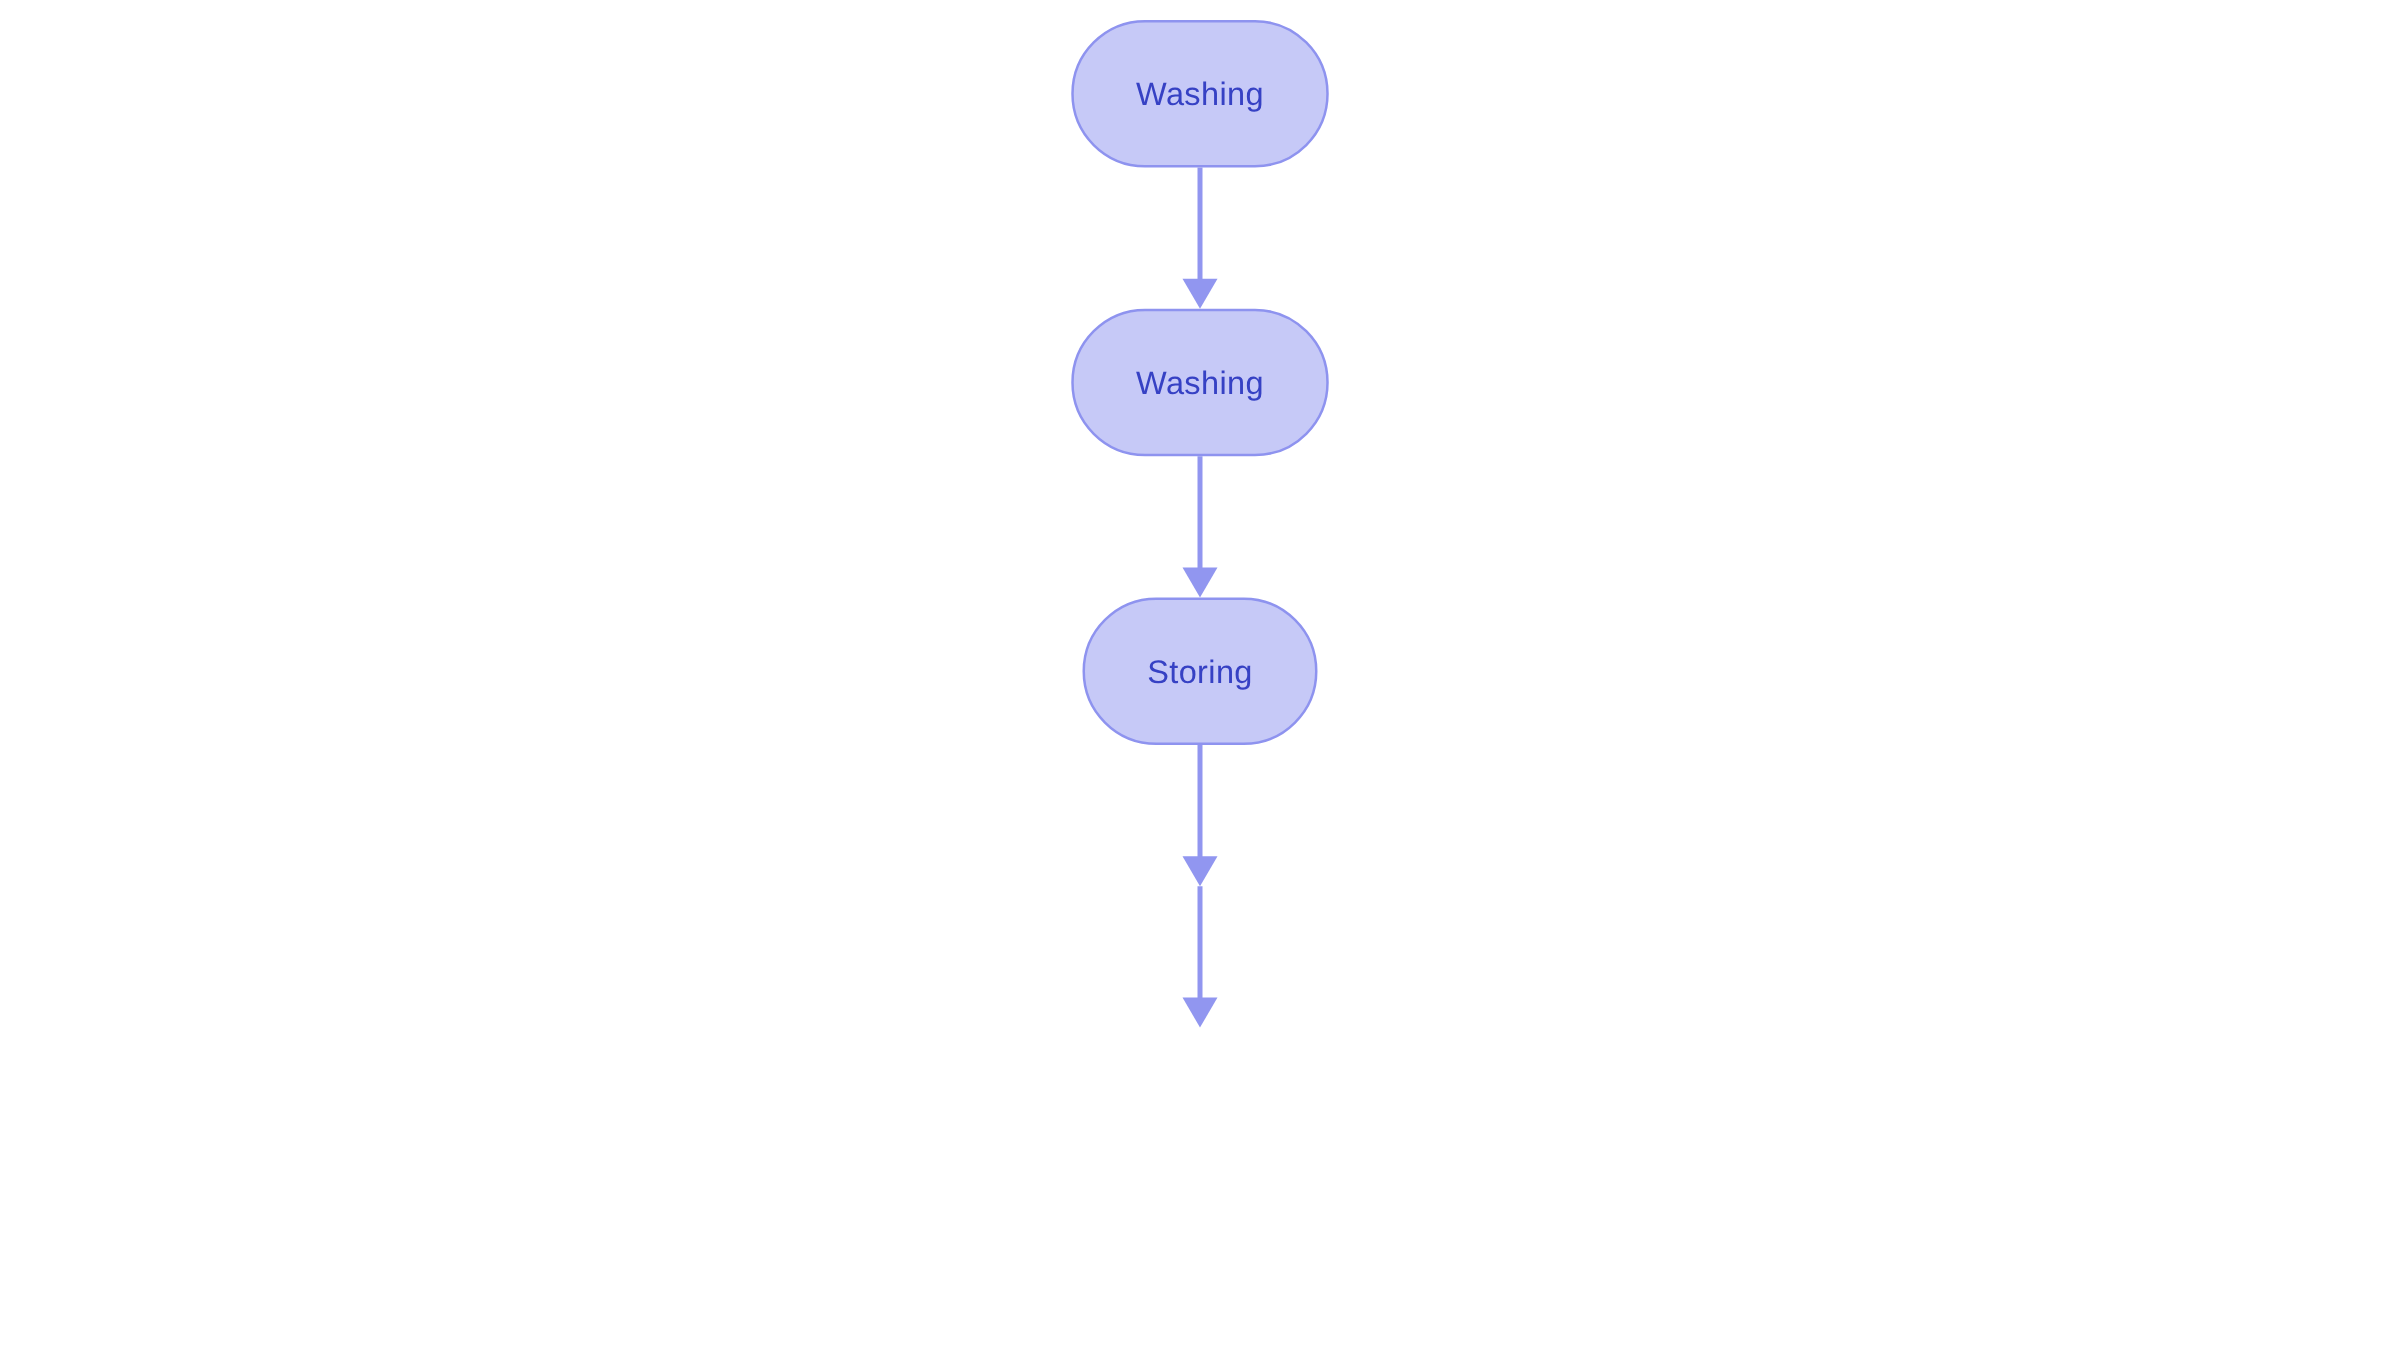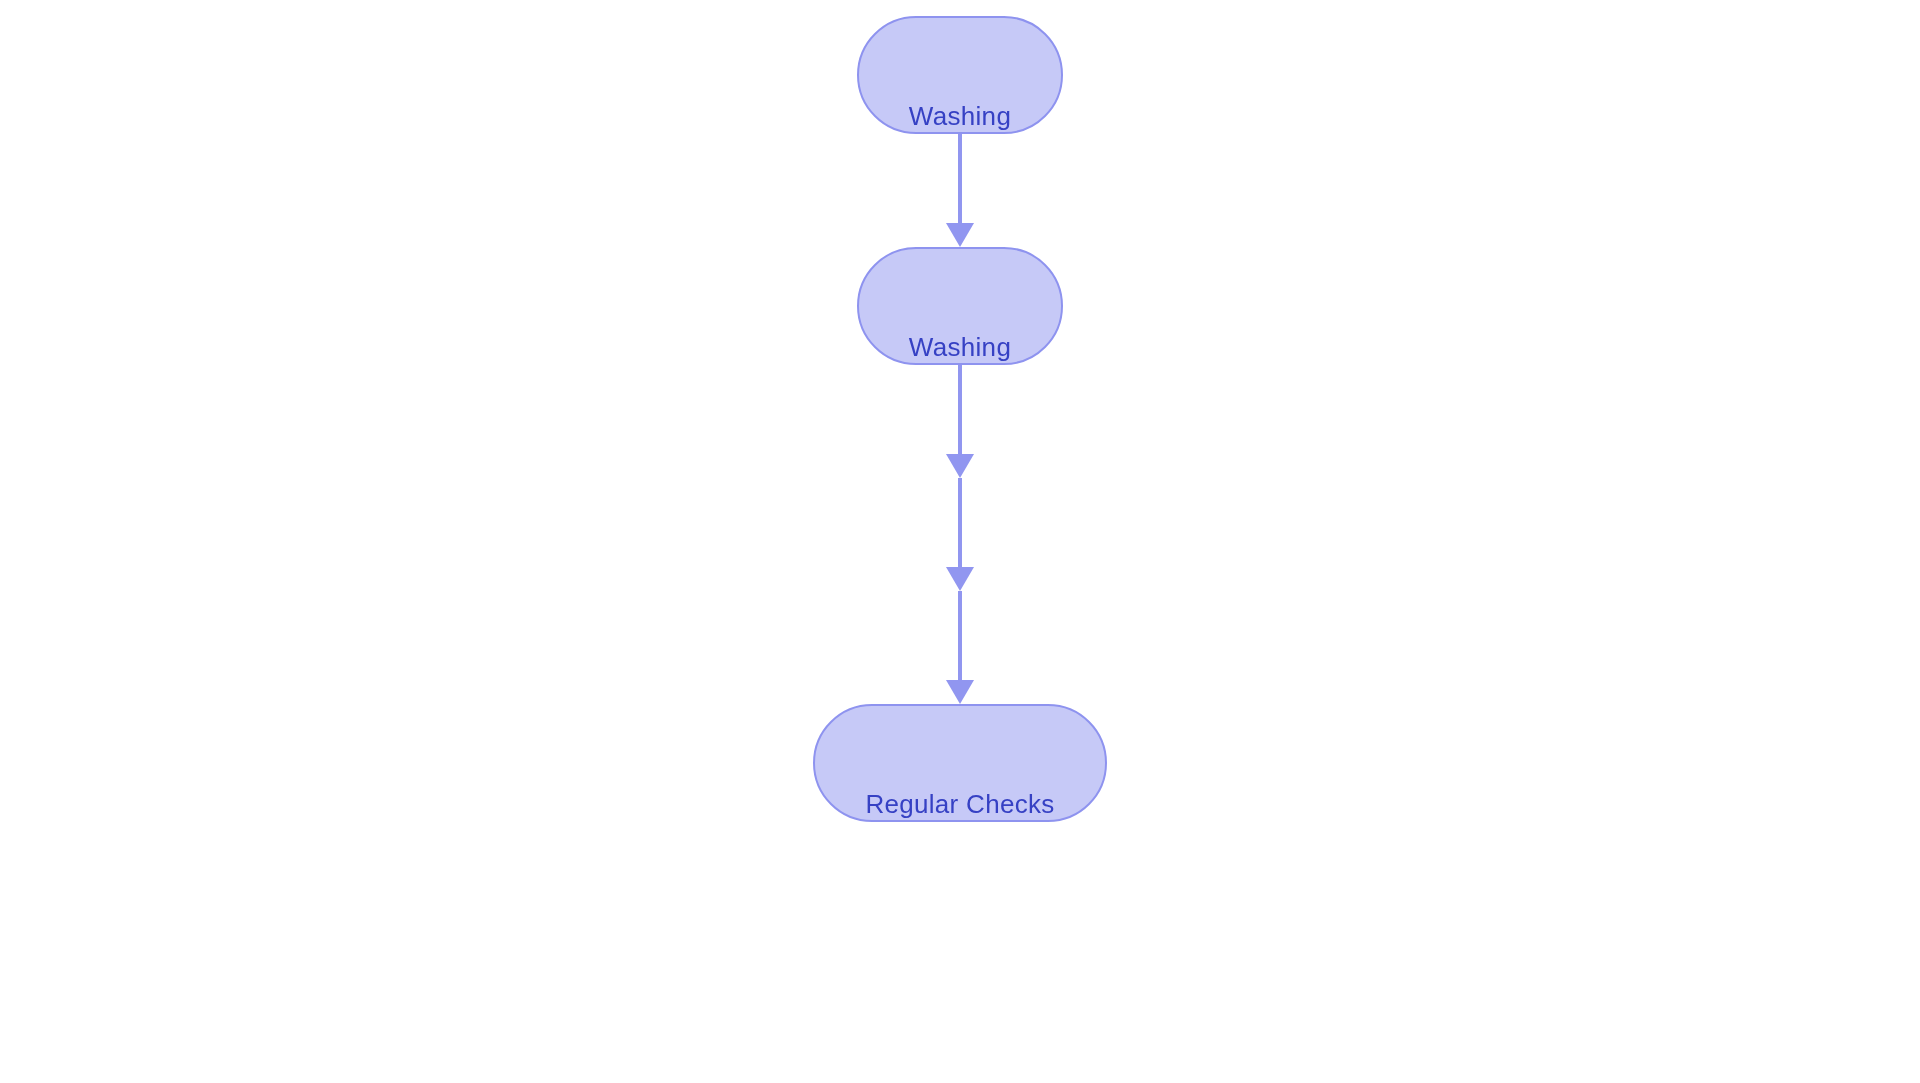--- a/index.html
+++ b/index.html
@@ -27,21 +27,21 @@
     padding-top: 16px;
     display: flex;
     flex-direction: column;
     align-items: center;
   }
   .node {
     height: 118px;
     min-width: 170px;
     padding: 0 50px;
     display: flex;
-    align-items: flex-end;
+    align-items: center;
     justify-content: center;
     background: var(--node-fill);
     border: 2px solid var(--node-border);
     border-radius: 60px;
   }
   .node-label {
     font-size: 26px;
     letter-spacing: 0.3px;
     color: var(--node-text);
     white-space: nowrap;
@@ -83,30 +83,30 @@
 
     <div class="node">
       <span class="node-label">Washing</span>
     </div>
 
     <div class="connector">
       <div class="line"></div>
       <div class="head"></div>
     </div>
 
+    <div class="node">
+      <span class="node-label">Storing</span>
+    </div>
 
     <div class="connector">
       <div class="line"></div>
       <div class="head"></div>
     </div>
 
 
     <div class="connector">
       <div class="line"></div>
       <div class="head"></div>
     </div>
 
-    <div class="node">
-      <span class="node-label">Regular Checks</span>
-    </div>
 
   </div>
 </div>
 
 </body></html>

